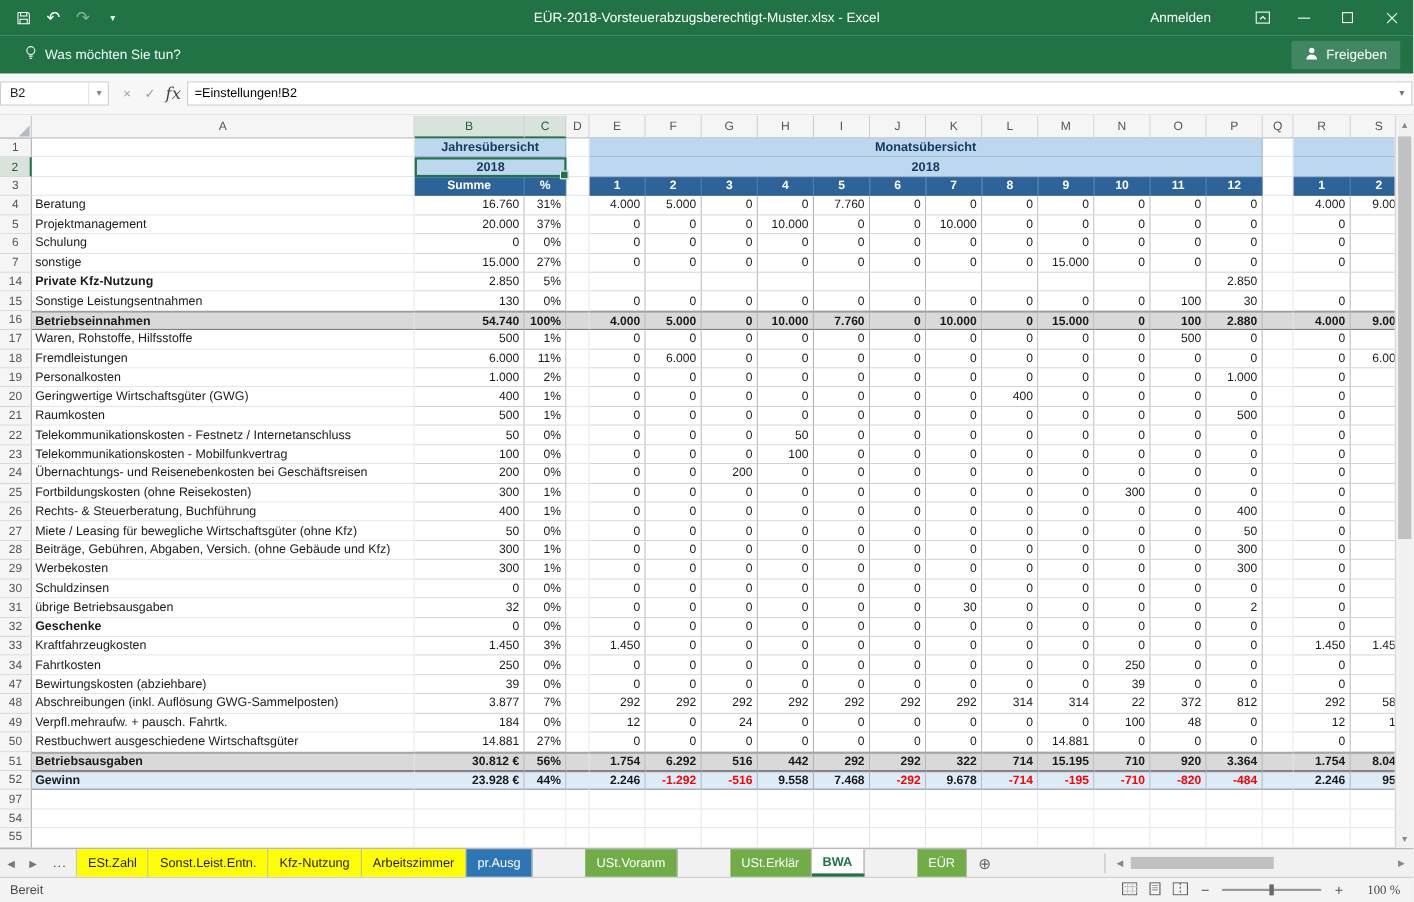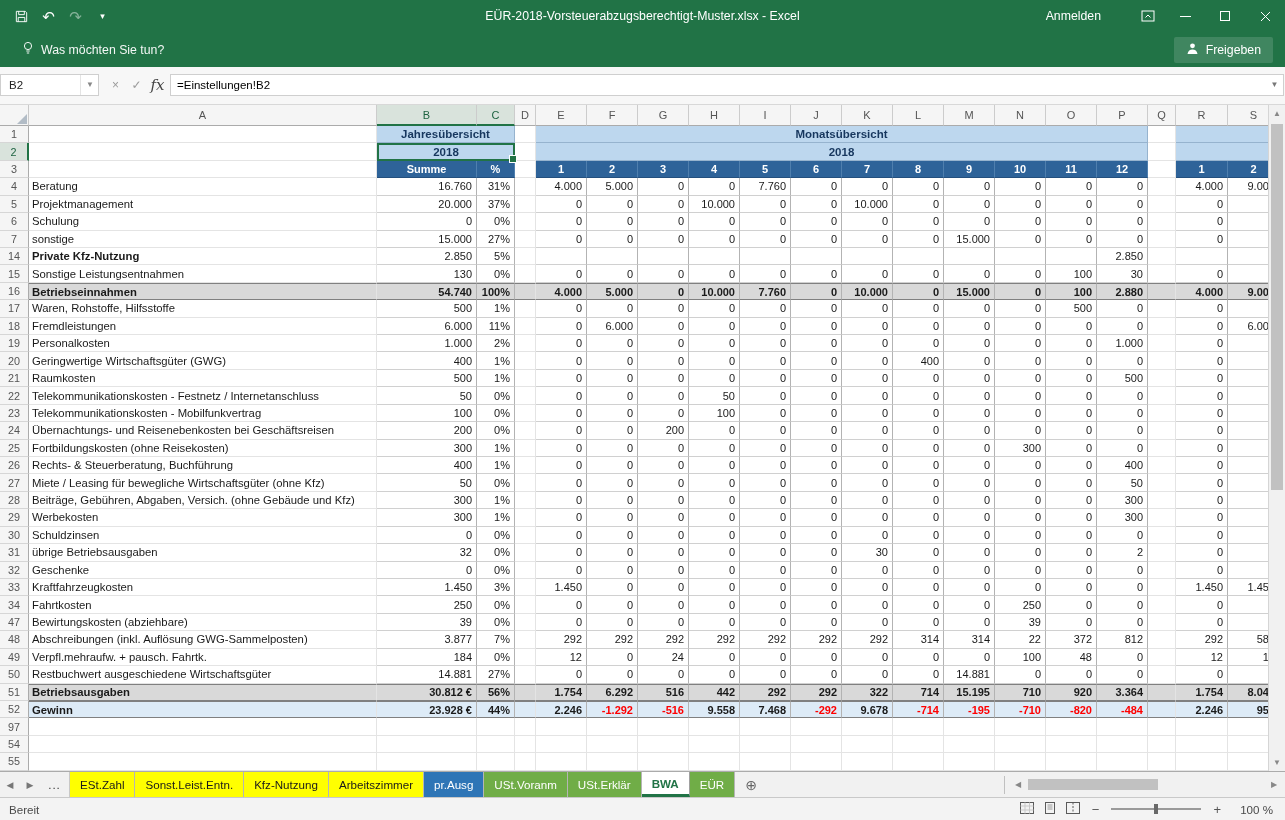--- a/index.html
+++ b/index.html
@@ -67,38 +67,38 @@
   .vthumb { position:absolute; top:19px; left:2px; right:2px; height:55%; background:#c1c1c1; }
 
   
   .tabsbar { height:26px; background:#f1f1f1; border-top:1px solid #ababab; display:flex; align-items:stretch; font-size:11.6px; color:#333; }
   .tnav { width:20px; display:flex; align-items:center; justify-content:center; color:#777; font-size:9px; }
   .toverflow { width:30px; display:flex; align-items:center; justify-content:center; letter-spacing:1px; border-right:1px solid #c8c8c8; }
   #sheettabs { display:flex; }
   .stab { display:flex; align-items:center; padding:0 10px; border-right:1px solid #b5b5b5; white-space:nowrap; }
   .t-yellow { background:#ffff00; color:#1a1a1a; }
   .t-blue { background:#2e75b6; color:#fff; }
-  .t-green { background:#70ad47; color:#fff; }
+  .t-green { background:#70ad47; color:#fff;margin-left:48px; }
   .t-active { background:#fff; color:#217346; font-weight:700; border-bottom:3px solid #217346; border-right:1px solid #a0a0a0; }
   .newsheet { width:32px; display:flex; align-items:center; justify-content:center; color:#666; font-size:14px; }
   .hscroll-area { margin-left:auto; display:flex; align-items:center; padding-right:3px; }
   .hsep { width:1px; height:18px; background:#c0c0c0; margin-right:5px; }
   .harrow { width:16px; text-align:center; color:#888; font-size:8px; }
   .htrack { width:240px; height:15px; background:#f1f1f1; position:relative; }
   .hthumb { position:absolute; left:2px; top:2px; width:130px; height:11px; background:#c1c1c1; }
 
   
   .status { height:23px; background:#f3f3f3; border-top:1px solid #c9c9c9; display:flex; align-items:center; color:#4a4a4a; font-size:11.6px; }
   .sstatus { padding-left:9px; }
   .sright { margin-left:auto; display:flex; align-items:center; gap:12px; padding-right:12px; }
   .viewicons { display:flex; gap:9px; align-items:center; }
   .zbtn { font-size:13px; color:#555; }
   .ztrack { width:90px; height:2px; background:#9a9a9a; position:relative; }
   .zthumb { position:absolute; left:50%; top:-4px; width:4px; height:10px; background:#686868; transform:translateX(-50%); }
-  .zpct { min-width:40px; text-align:right; }
+  .zpct { min-width:40px; text-align:right;font-family:Liberation Serif, serif; }
 </style>
 </head>
 <body>
 
 <div class="app">
 
   <div class="titlebar">
     <div class="qat">
       <span class="qbtn">
         <svg width="15" height="15" viewBox="0 0 16 16">
@@ -720,21 +720,21 @@
             <div class="cell num dreg" style="width: 51px;">0</div>
             <div class="cell num dreg" style="width: 51px;">0</div>
             <div class="cell num dreg" style="width: 51px;">0</div>
             <div class="cell num dreg" style="width: 51px;">2</div>
             <div class="cell" style="width: 28px;"></div>
             <div class="cell num dreg" style="width: 52px;">0</div>
             <div class="cell num dreg" style="width: 52px;">0</div>
           </div>
           <div class="grow">
             <div class="rhdr">32</div>
-            <div class="cell lbl" style="width: 348px;">Geschenke</div>
+            <div class="cell lbl" style="width: 348px; font-weight: bold;">Geschenke</div>
             <div class="cell num dreg" style="width: 100px;">0</div>
             <div class="cell num dreg" style="width: 38px;">0%</div>
             <div class="cell" style="width: 21px;"></div>
             <div class="cell num dreg" style="width: 51px;">0</div>
             <div class="cell num dreg" style="width: 51px;">0</div>
             <div class="cell num dreg" style="width: 51px;">0</div>
             <div class="cell num dreg" style="width: 51px;">0</div>
             <div class="cell num dreg" style="width: 51px;">0</div>
             <div class="cell num dreg" style="width: 51px;">0</div>
             <div class="cell num dreg" style="width: 51px;">0</div>

